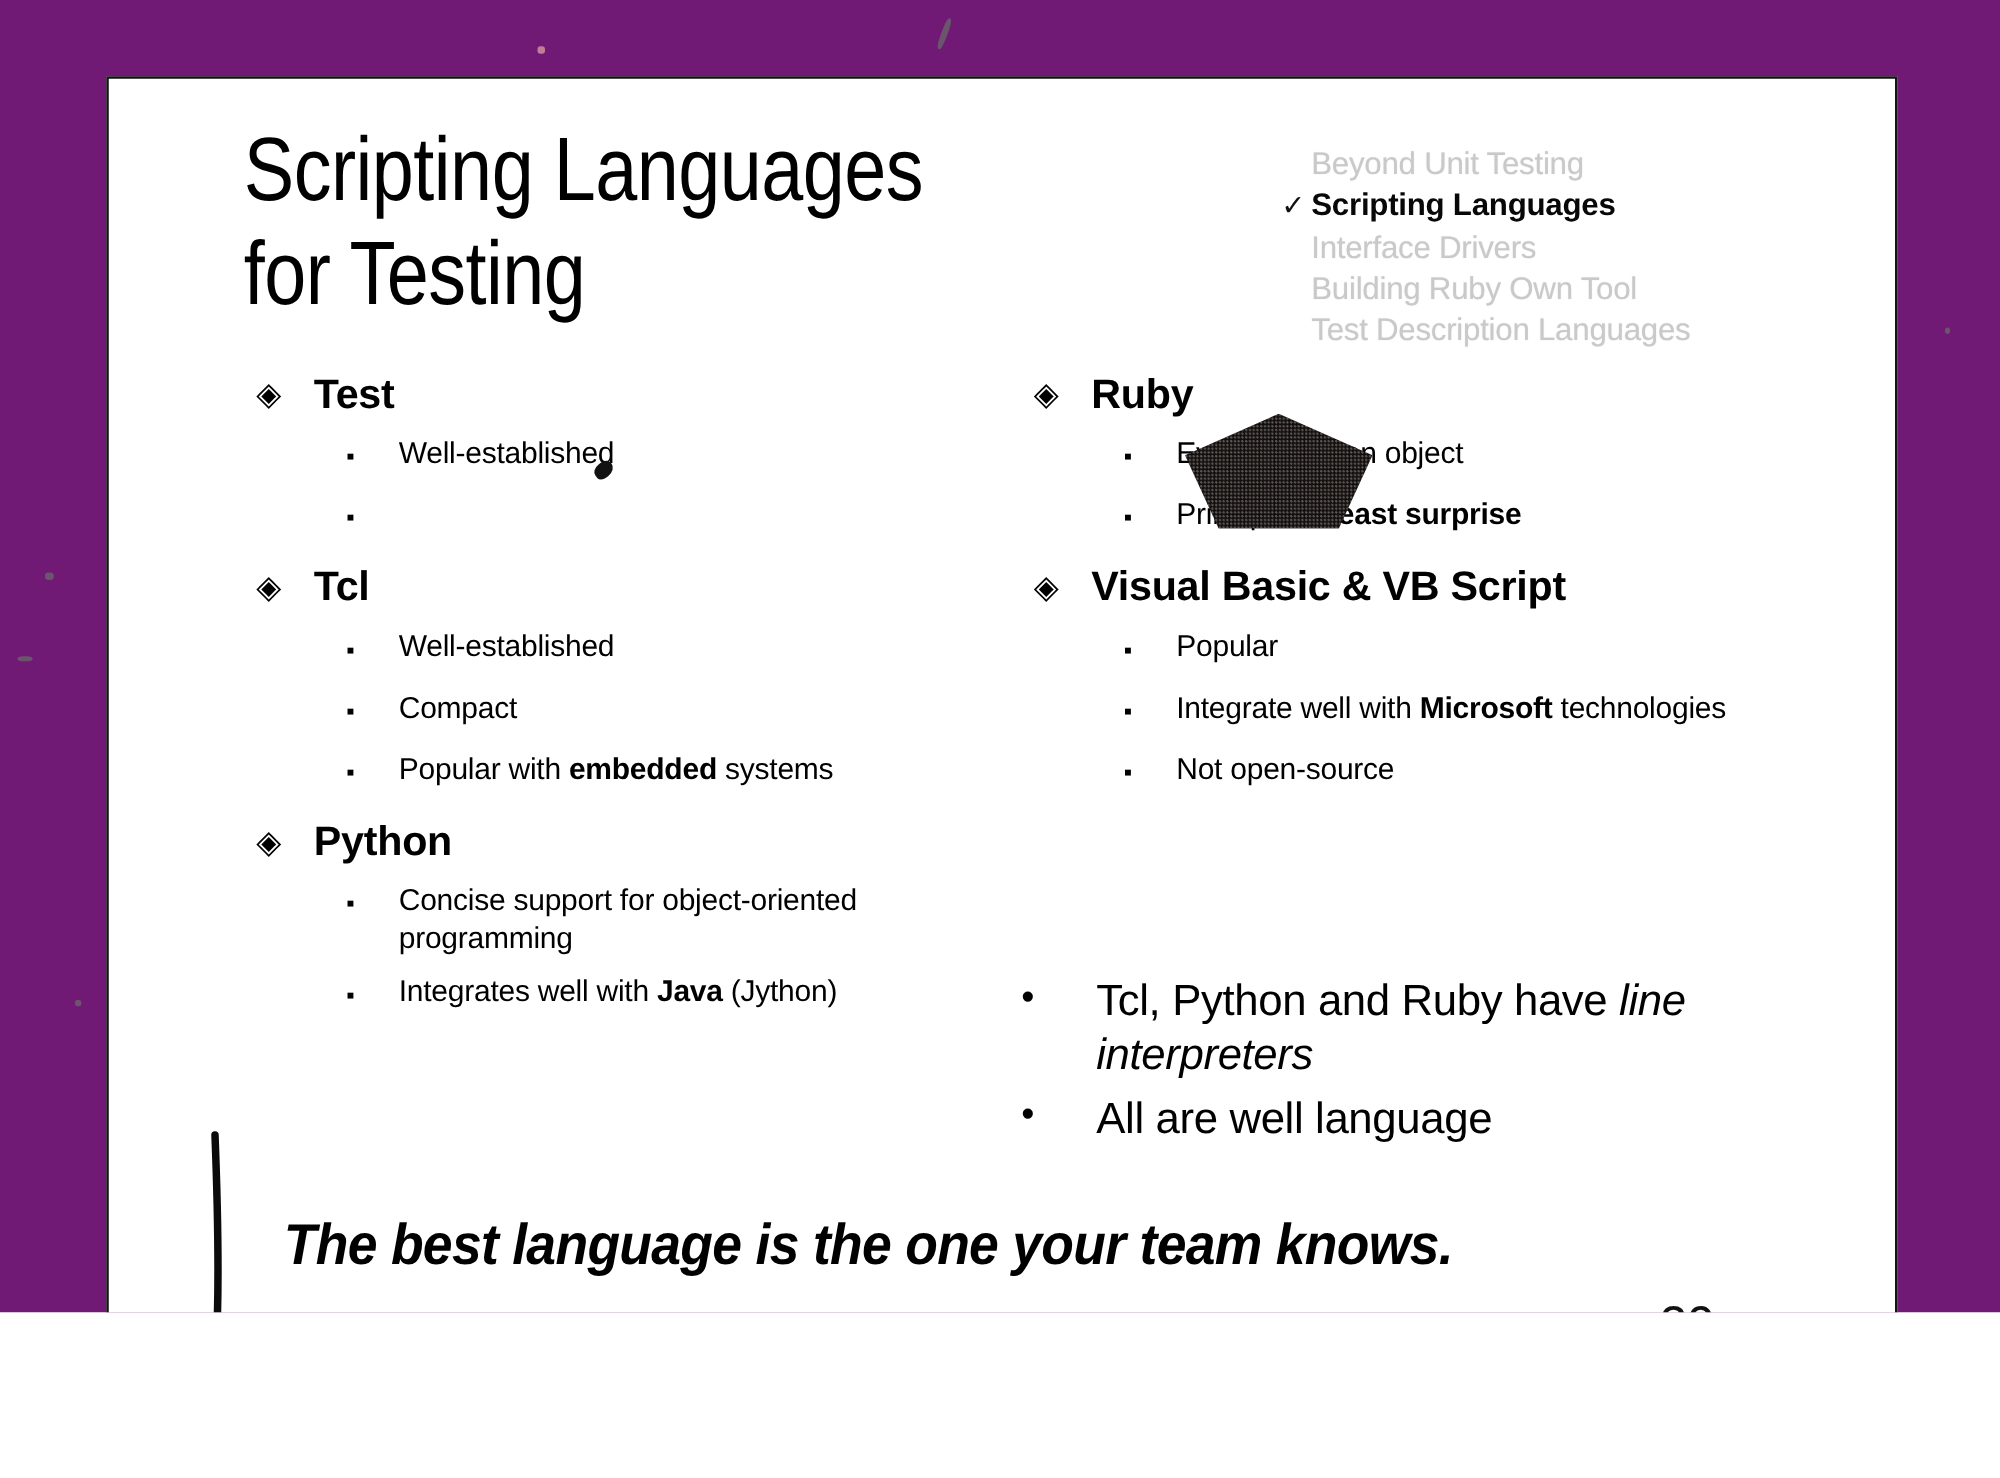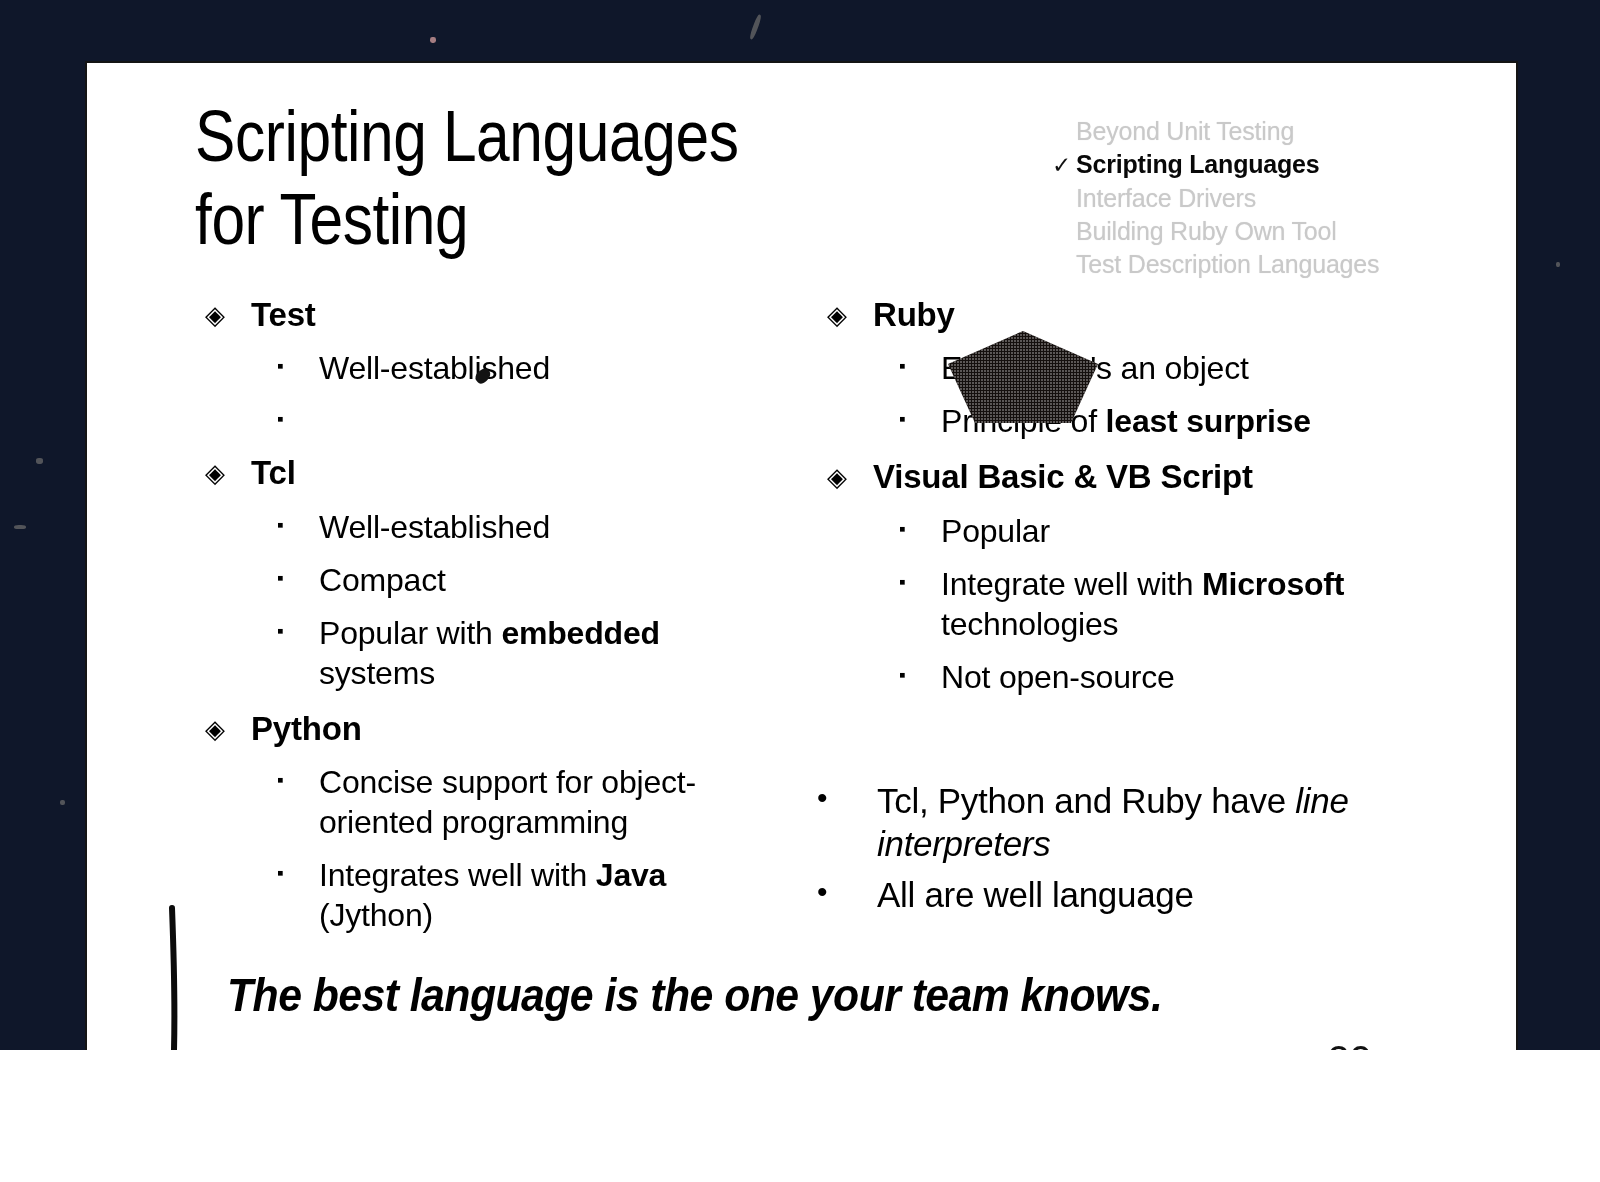--- a/index.html
+++ b/index.html
@@ -11,21 +11,21 @@
   body {
     font-family: "Liberation Sans", sans-serif;
     -webkit-font-smoothing: antialiased;
   }
 
   
   #scan-page {
     position: relative;
     width: 1600px;
     height: 1050px;
-    background: #0f172a;
+    background: #701a75;
     overflow: hidden;
   }
 
   
   .speck {
     position: absolute;
     background: #6a6a6a;
     border-radius: 40%;
     opacity: .75;
     pointer-events: none;
@@ -56,21 +56,21 @@
     letter-spacing: -0.5px;
     color: #000;
     transform: scaleX(.84);
     transform-origin: left top;
     white-space: pre-line;
   }
 
   
   #agenda {
     position: absolute;
-    left: 965px;
+    left: 938px;
     top: 52px;
     width: 430px;
     font-size: 25px;
     line-height: 1.33;
   }
   .agenda-row {
     display: flex;
     align-items: baseline;
     white-space: nowrap;
   }
@@ -124,21 +124,21 @@
     margin-top: 13px;
     margin-left: 72px;
   }
   .bullet-square {
     flex: 0 0 42px;
     font-size: 19px;
     line-height: 1.9;
     color: #000;
   }
   .lvl2-text {
-    font-size: 32px;
+    font-size: 24px;
     line-height: 1.25;
     color: #000;
     letter-spacing: -0.2px;
   }
   .lvl2-text b { font-weight: 700; }
 
   
   .round-item {
     display: flex;
     align-items: flex-start;

